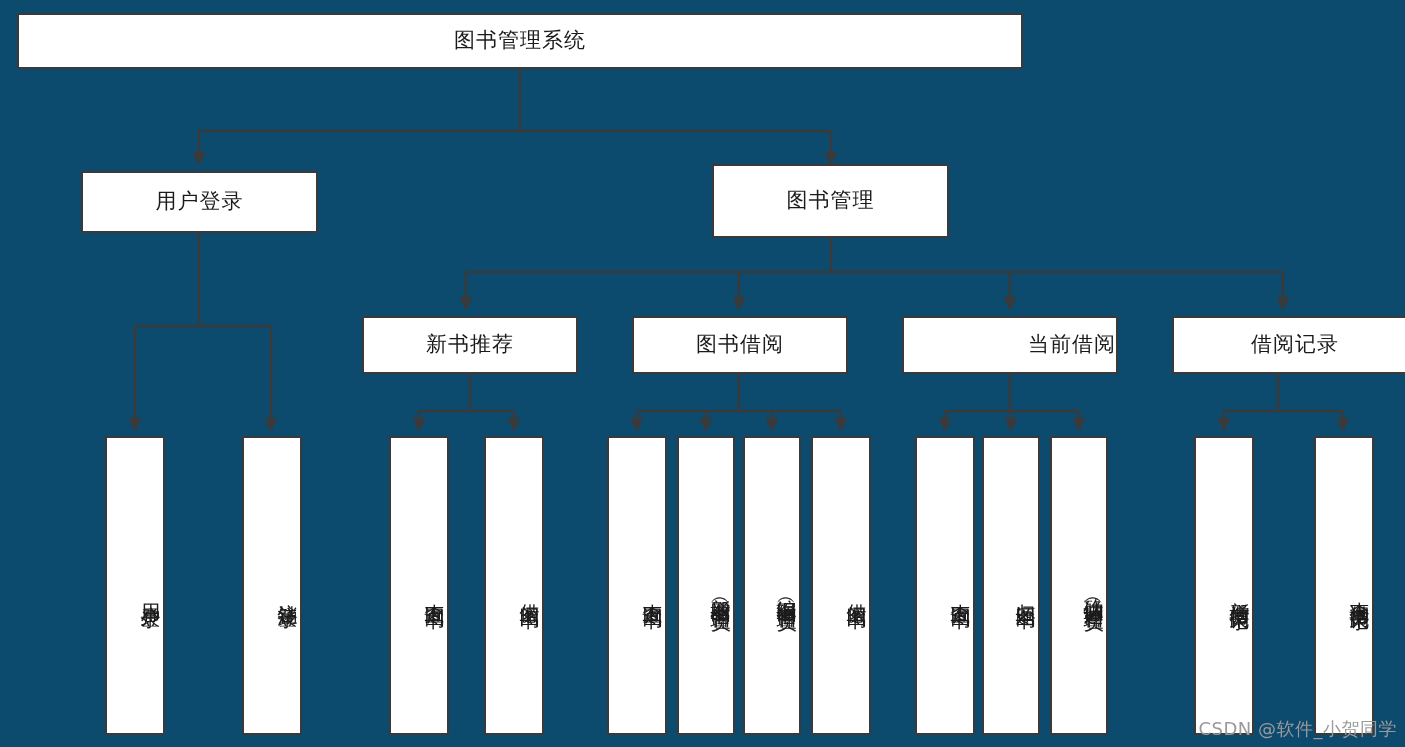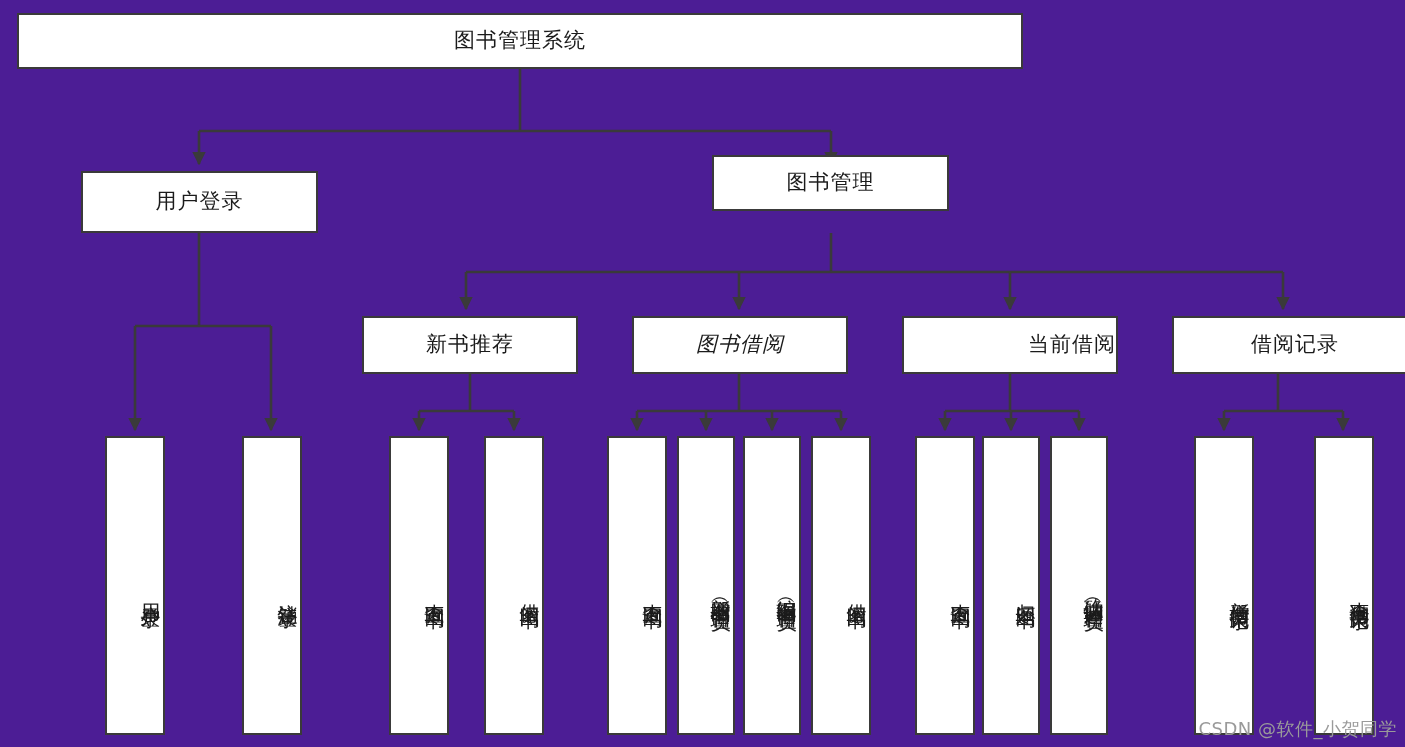--- a/index.html
+++ b/index.html
@@ -1,18 +1,18 @@
 <!DOCTYPE html>
 <html><head>
 <meta charset="utf-8">
 <style>
   html,body{margin:0;padding:0;background:#ffffff;}
   body{width:1405px;height:747px;overflow:hidden;
        font-family:"DejaVu Sans","Liberation Sans",sans-serif;}
-  #stage{position:relative;width:1405px;height:747px;background:#4c1d95;}
+  #stage{position:relative;width:1405px;height:747px;background:#0c4a6e;}
 
   svg.links{position:absolute;left:0;top:0;width:1405px;height:747px;pointer-events:none;}
 
   .node{position:absolute;box-sizing:border-box;background:#ffffff;
         border:2.5px solid #3a3a3a;display:flex;align-items:center;
         justify-content:center;color:#1b1b1b;}
   .node.horiz{font-size:21px;line-height:1.1;letter-spacing:1px;}
   .node.root{font-size:21px;}
   .node.vert{writing-mode:vertical-rl;text-orientation:upright;
              font-size:20px;line-height:1.25;letter-spacing:2px;
@@ -77,28 +77,28 @@
     </g>
   </svg>
 
   <div class="node horiz root" style="left:17px;top:13px;width:1006px;height:56px;">
     <span>图书管理系统</span>
   </div>
 
   <div class="node horiz" style="left:81px;top:171px;width:237px;height:62px;">
     <span>用户登录</span>
   </div>
-  <div class="node horiz" style="left:712px;top:155px;width:237px;height:56px;">
+  <div class="node horiz" style="left:712px;top:164px;width:237px;height:74px;">
     <span>图书管理</span>
   </div>
 
   <div class="node horiz" style="left:362px;top:316px;width:216px;height:58px;">
     <span>新书推荐</span>
   </div>
-  <div class="node horiz" style="left:632px;top:316px;width:216px;height:58px;font-style:italic;">
+  <div class="node horiz" style="left:632px;top:316px;width:216px;height:58px;">
     <span>图书借阅</span>
   </div>
   <div class="node horiz" style="left:902px;top:316px;width:216px;height:58px;justify-content:flex-end;">
     <span>当前借阅</span>
   </div>
   <div class="node horiz" style="left:1172px;top:316px;width:246px;height:58px;">
     <span>借阅记录</span>
   </div>
 
   <div class="node vert" style="left:105px;top:436px;width:60px;height:299px;">

